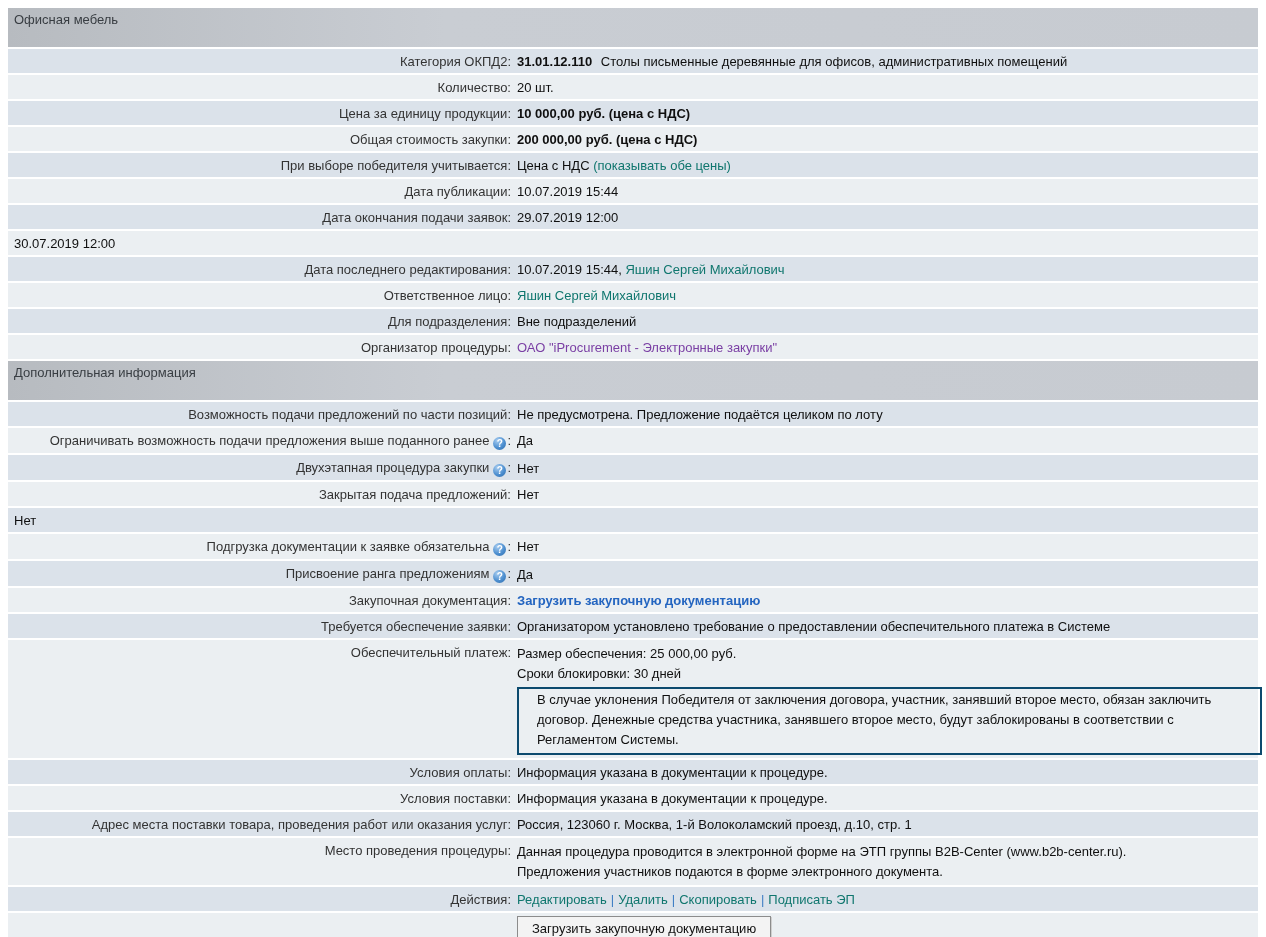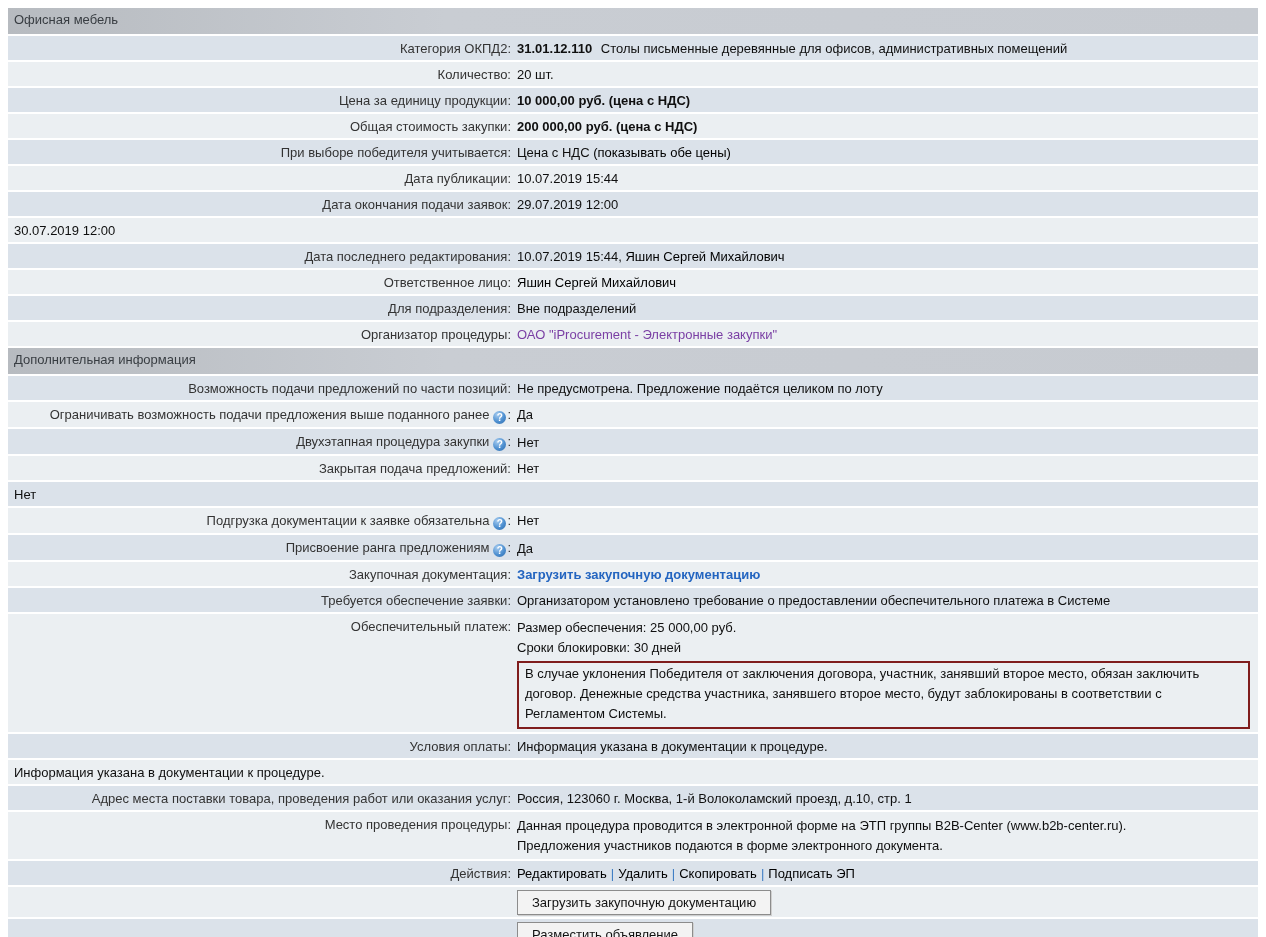--- a/index.html
+++ b/index.html
@@ -1,48 +1,48 @@
 <!DOCTYPE html>
 <html lang="ru"><head>
 <meta charset="utf-8">
 <style>
   html,body { margin:0; padding:0; background:#ffffff;
     font-family:"Liberation Sans","DejaVu Sans",sans-serif; font-size:13px; color:#111; }
   .page { width:1250px; margin:8px auto 0 8px; }
 
   .section-header {
     background:linear-gradient(to right,#b7bbc0,#c9cdd3 35%,#c7cbd1);
-    color:#383d42; padding:4px 6px 6px 6px; border-bottom:2px solid #fff;
+    color:#383d42; padding:4px 6px 19px 6px; border-bottom:2px solid #fff;
     line-height:16px;
   }
 
   .row { display:flex; border-bottom:2px solid #fff; line-height:17px; }
   .row.dark  { background:#dbe2ea;align-items:center; }
   .row.light { background:#ebeff2; }
   .label { width:497px; flex:0 0 497px; text-align:right; padding:4px 0 3px 6px; color:#333; }
   .value { flex:1 1 auto; padding:4px 8px 3px 6px; color:#0f0f0f; }
   .value.vbold { font-weight:bold; }
 
-  a { color:#000000; text-decoration:none; cursor:pointer; }
+  a { color:#0f766e; text-decoration:none; cursor:pointer; }
   a.u { }
   a.visited { color:#7a3fa4; }
   a.bold-doc { color:#2465c0; font-weight:bold; }
   .sep { color:#3d7cc4; margin:0 4px; }
 
   .help-icon {
     display:inline-block; width:13px; height:13px; margin:0 1px 0 4px;
     border-radius:50%;
     background:radial-gradient(circle at 35% 28%, #a8cdf0, #4d8fd0 55%, #2f6cab);
     color:#fff; font-size:10px; font-weight:bold; line-height:13px;
     text-align:center; vertical-align:-2px; cursor:pointer;
   }
 
   .multiline .value div.line { line-height:20px; }
   .warning-box {
-    border:2px solid #7f1d1d; margin-top:3px; padding:1px 6px 3px 6px;
+    border:2px solid #0c4a6e; margin-top:3px; padding:1px 6px 3px 18px;
     line-height:20px; width:calc(100% - 16px);
   }
 
   .btn-row .value { padding-top:3px; padding-bottom:2px; }
   button.gray-btn {
     font-family:"Liberation Sans","DejaVu Sans",sans-serif; font-size:13px; color:#111;
     background:#f3f3f3; border:1px solid #8c8c8c; box-shadow:1px 1px 0 #cfcfcf;
     padding:4px 14px 4px 14px; cursor:pointer;
   }
 </style>
@@ -181,20 +181,21 @@
       <div class="warning-box">В случае уклонения Победителя от заключения договора, участник, занявший второе место, обязан заключить договор. Денежные средства участника, занявшего второе место, будут заблокированы в соответствии с Регламентом Системы.</div>
     </div>
   </div>
 
   <div class="row dark">
     <div class="label">Условия оплаты:</div>
     <div class="value">Информация указана в документации к процедуре.</div>
   </div>
 
   <div class="row light">
+    <div class="label">Условия поставки:</div>
     <div class="value">Информация указана в документации к процедуре.</div>
   </div>
 
   <div class="row dark">
     <div class="label">Адрес места поставки товара, проведения работ или оказания услуг:</div>
     <div class="value">Россия, 123060 г. Москва, 1-й Волоколамский проезд, д.10, стр. 1</div>
   </div>
 
   <div class="row light multiline">
     <div class="label">Место проведения процедуры:</div>

